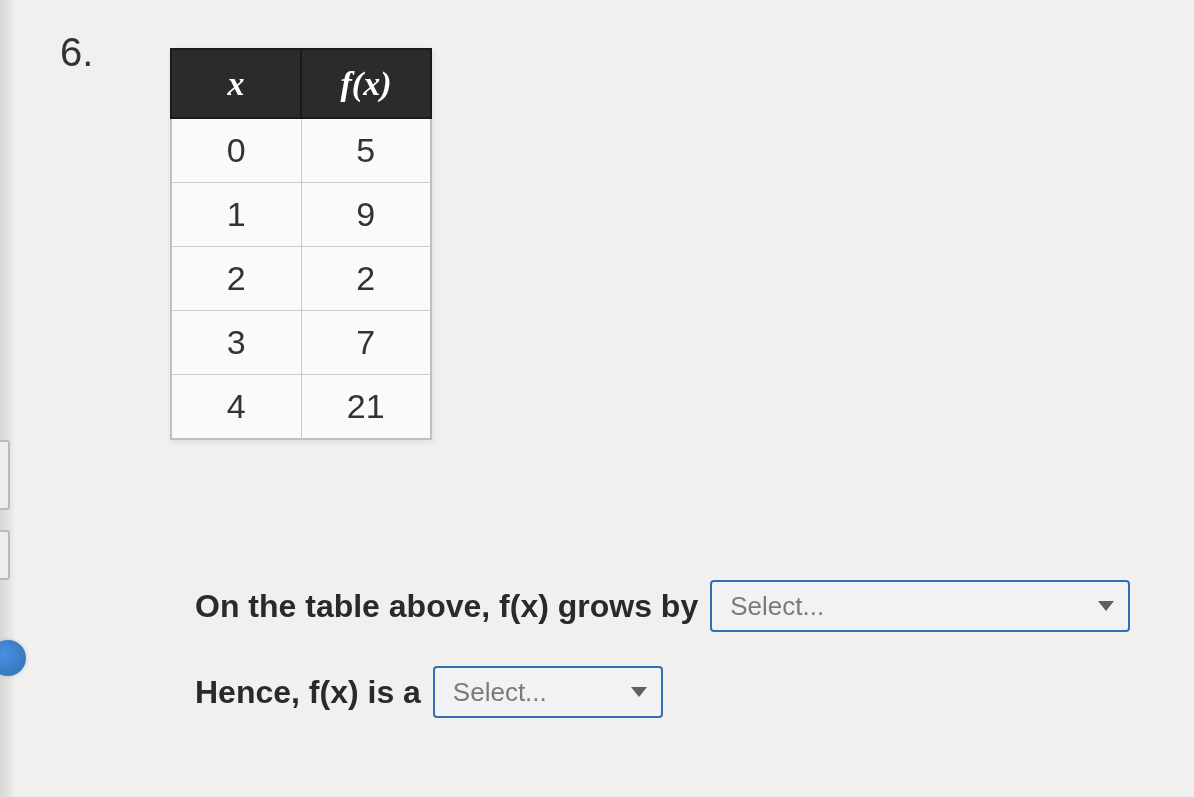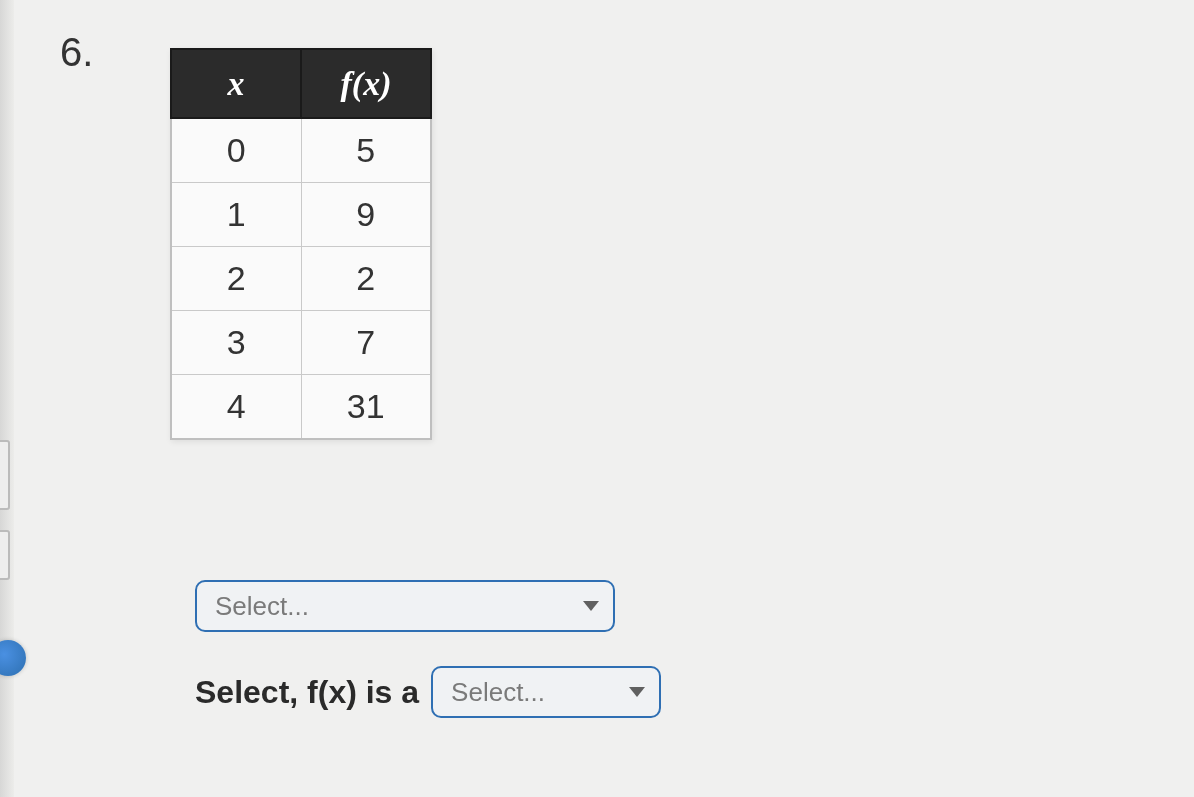--- a/index.html
+++ b/index.html
@@ -80,21 +80,21 @@
     justify-content: space-between;
     border: 2px solid #2f6fb3;
     background: #f0f2f4;
     color: #7a7a7a;
     font-size: 26px;
     font-weight: 500;
     padding: 8px 14px 8px 18px;
     min-width: 230px;
     height: 52px;
     cursor: pointer;
-    border-radius: 10px;
+    border-radius: 4px;
   }
   .select.wide { min-width: 420px; }
   .chevron {
     width: 0; height: 0;
     border-left: 8px solid transparent;
     border-right: 8px solid transparent;
     border-top: 10px solid #606060;
     margin-left: 14px;
   }
   
@@ -163,34 +163,35 @@
         <tr>
           <td>2</td>
           <td>2</td>
         </tr>
         <tr>
           <td>3</td>
           <td>7</td>
         </tr>
         <tr>
           <td>4</td>
-          <td>31</td>
+          <td>21</td>
         </tr>
       </tbody>
     </table>
   </div>
 
   <div class="statements">
     <div class="line">
+      <span class="fx">On the table above, f(x) grows by</span>
       <div class="select wide">
         <span>Select...</span>
         <span class="chevron"></span>
       </div>
     </div>
     <div class="line">
-      <span class="fx">Select, f(x) is a</span>
+      <span class="fx">Hence, f(x) is a</span>
       <div class="select">
         <span>Select...</span>
         <span class="chevron"></span>
       </div>
     </div>
   </div>
 </div>
 
 </body></html>

